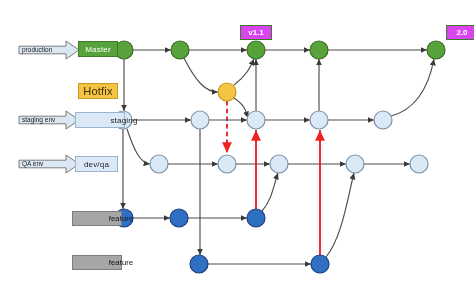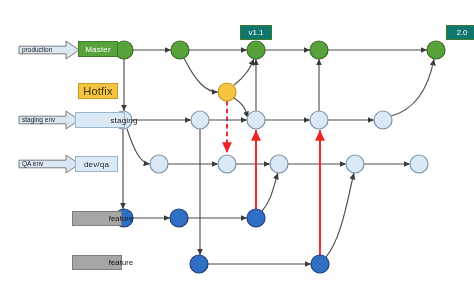--- a/index.html
+++ b/index.html
@@ -65,24 +65,24 @@
     border-color: #7d7d7d;
     font-size: 7.5px;
     padding-left: 48px;
   }
   .tag {
     position: absolute;
     box-sizing: border-box;
     display: flex;
     align-items: center;
     justify-content: center;
-    background: #0f766e;
+    background: #d946ef;
     color: #ffffff;
     border: 1px solid #3f7a2a;
-    font-weight: normal;
+    font-weight: bold;
     font-size: 8px;
   }
   .env-arrow {
     position: absolute;
   }
   .env-arrow-text {
     position: absolute;
     font-size: 6.5px;
     color: #1a1a1a;
     white-space: nowrap;

